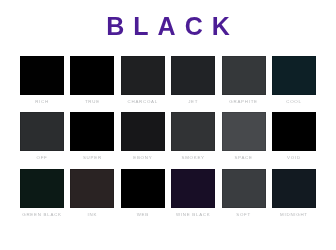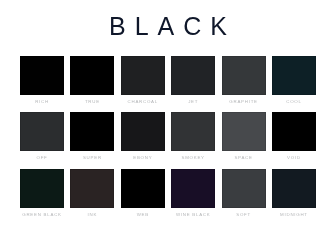--- a/index.html
+++ b/index.html
@@ -80,21 +80,21 @@
     line-height: 1;
     text-align: center;
     user-select: none;
   }
 </style>
 </head>
 <body style="background: rgb(255, 255, 255);">
 
 <div class="palette-card">
 
-  <h1 class="palette-title" style="color: #0f172a;">BLACK</h1>
+  <h1 class="palette-title" style="color: #4c1d95; font-weight: bold;">BLACK</h1>
 
   <div class="swatch-grid">
 
     <div class="swatch-row">
       <div class="swatch-cell">
         <div class="swatch-chip" style="background-color: rgb(1, 1, 1);"></div>
         <div class="swatch-label" style="color: rgb(180, 182, 184);">RICH</div>
       </div>
       <div class="swatch-cell">
         <div class="swatch-chip" style="background-color: rgb(0, 0, 0);"></div>

